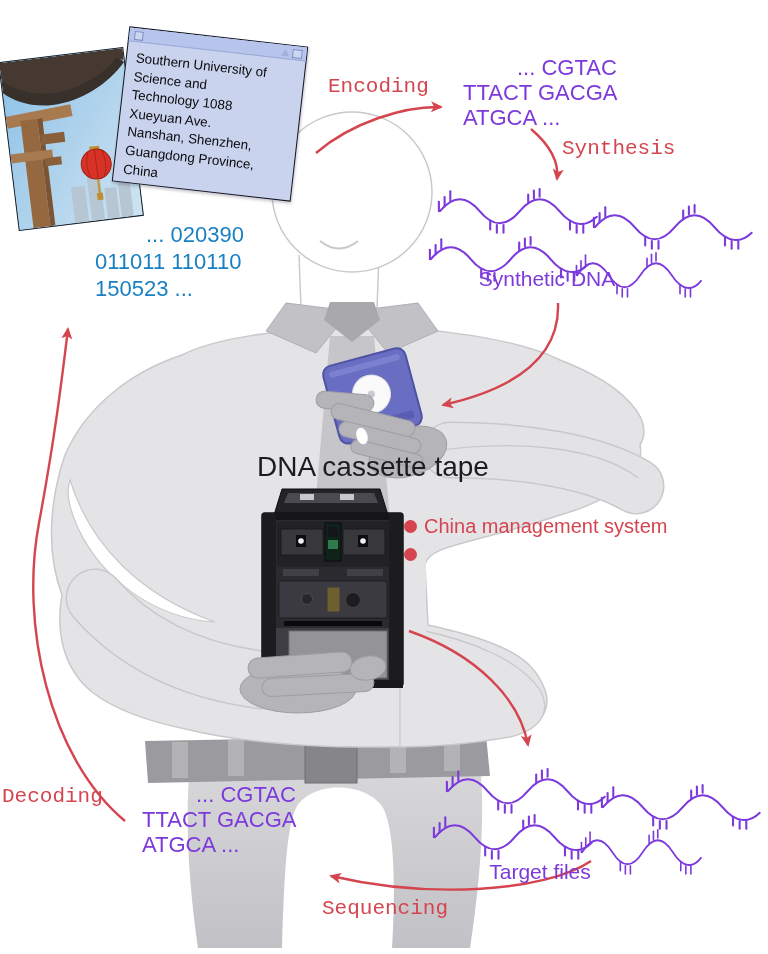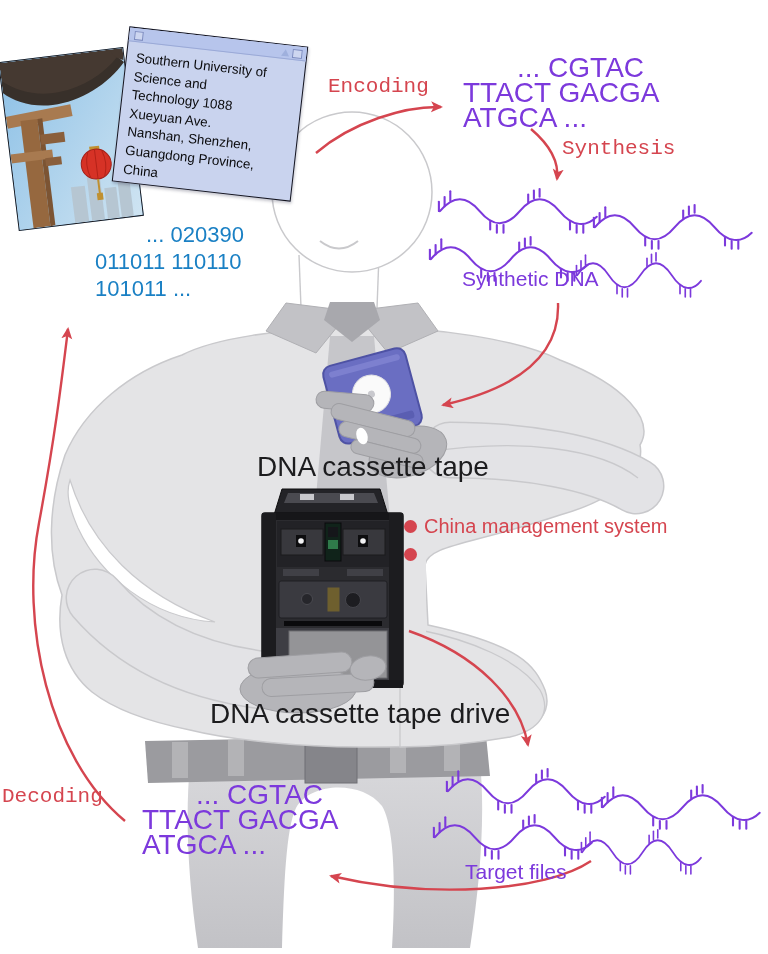--- a/index.html
+++ b/index.html
@@ -4,27 +4,27 @@
 <style>
   html,body{margin:0;padding:0;background:#fff;}
   .stage{position:relative;width:768px;height:954px;overflow:hidden;background:#fff;
          font-family:"Liberation Sans",sans-serif;}
   .abs{position:absolute;}
   svg{display:block;}
   
   .step-label{color:var(--red,#d5454f);font-size:21px;line-height:24px;white-space:nowrap;font-family:Liberation Mono, monospace;}
   .black-label{color:#1c1c1e;font-size:28px;line-height:24px;white-space:nowrap;}
   .purple-label{color:var(--purple,#7c39dc);font-size:21px;line-height:24px;white-space:nowrap;}
-  .seq{color:var(--purple,#7c39dc);font-size:28px;line-height:25px;font-weight:500;}
+  .seq{color:var(--purple,#7c39dc);font-size:22px;line-height:25px;font-weight:500;}
   .seq div{white-space:nowrap;}
   .binary{color:var(--blue,#1a80c4);font-size:22px;line-height:27px;font-weight:500;}
   .binary div{white-space:nowrap;}
   .indent1{padding-left:54px;}
   .indent2{padding-left:51px;}
-  .center{text-align:left;}
+  .center{text-align:center;}
   
   .features{width:370px;color:var(--red,#d5454f);font-size:20px;line-height:28px;}
   .feat-row{display:flex;align-items:flex-start;}
   .dot{flex:0 0 13px;width:13px;height:13px;border-radius:50%;background:var(--red,#d5454f);
        margin:8px 7px 0 0;}
   .ml{white-space:pre-line;}
   
   .photo{left:8px;top:54px;width:124px;height:168px;transform:rotate(-7deg);
          transform-origin:50% 50%;border:1.5px solid #1d1d22;overflow:hidden;background:#9cc6e8;z-index:2;}
   
@@ -281,21 +281,21 @@
         </g>
       <g transform="translate(580,833) scale(0.72 0.8)">
           <use href="#strand"></use>
         </g>
     </g>
   </svg>
 
   <div class="abs txt binary" style="left:95px;top:221px;">
     <div class="indent2">... 020390</div>
     <div>011011 110110</div>
-    <div>101011 ...</div>
+    <div>150523 ...</div>
   </div>
 
   <div class="abs txt step-label" style="left:328px;top:75px;">Encoding</div>
 
   <div class="abs txt seq" style="left:463px;top:55px;">
     <div class="indent1">... CGTAC</div>
     <div>TTACT GACGA</div>
     <div>ATGCA ...</div>
   </div>
 
@@ -308,26 +308,26 @@
   <div class="abs txt features" style="left:404px;top:512px;">
     <div class="feat-row">
       <span class="dot"></span>
       <span>China management system</span>
     </div>
     <div class="feat-row">
       <span class="dot"></span>
     </div>
   </div>
 
-  <div class="abs txt black-label center" style="left:210px;top:702px;width:250px;">DNA cassette tape drive</div>
 
   <div class="abs txt seq" style="left:142px;top:782px;">
     <div class="indent1">... CGTAC</div>
     <div>TTACT GACGA</div>
     <div>ATGCA ...</div>
   </div>
 
   <div class="abs txt step-label" style="left:2px;top:785px;">Decoding</div>
 
   <div class="abs txt purple-label center" style="left:465px;top:860px;width:150px;">Target files</div>
 
+  <div class="abs txt step-label center" style="left:300px;top:897px;width:170px;">Sequencing</div>
 
 </div>
 
 </body></html>

